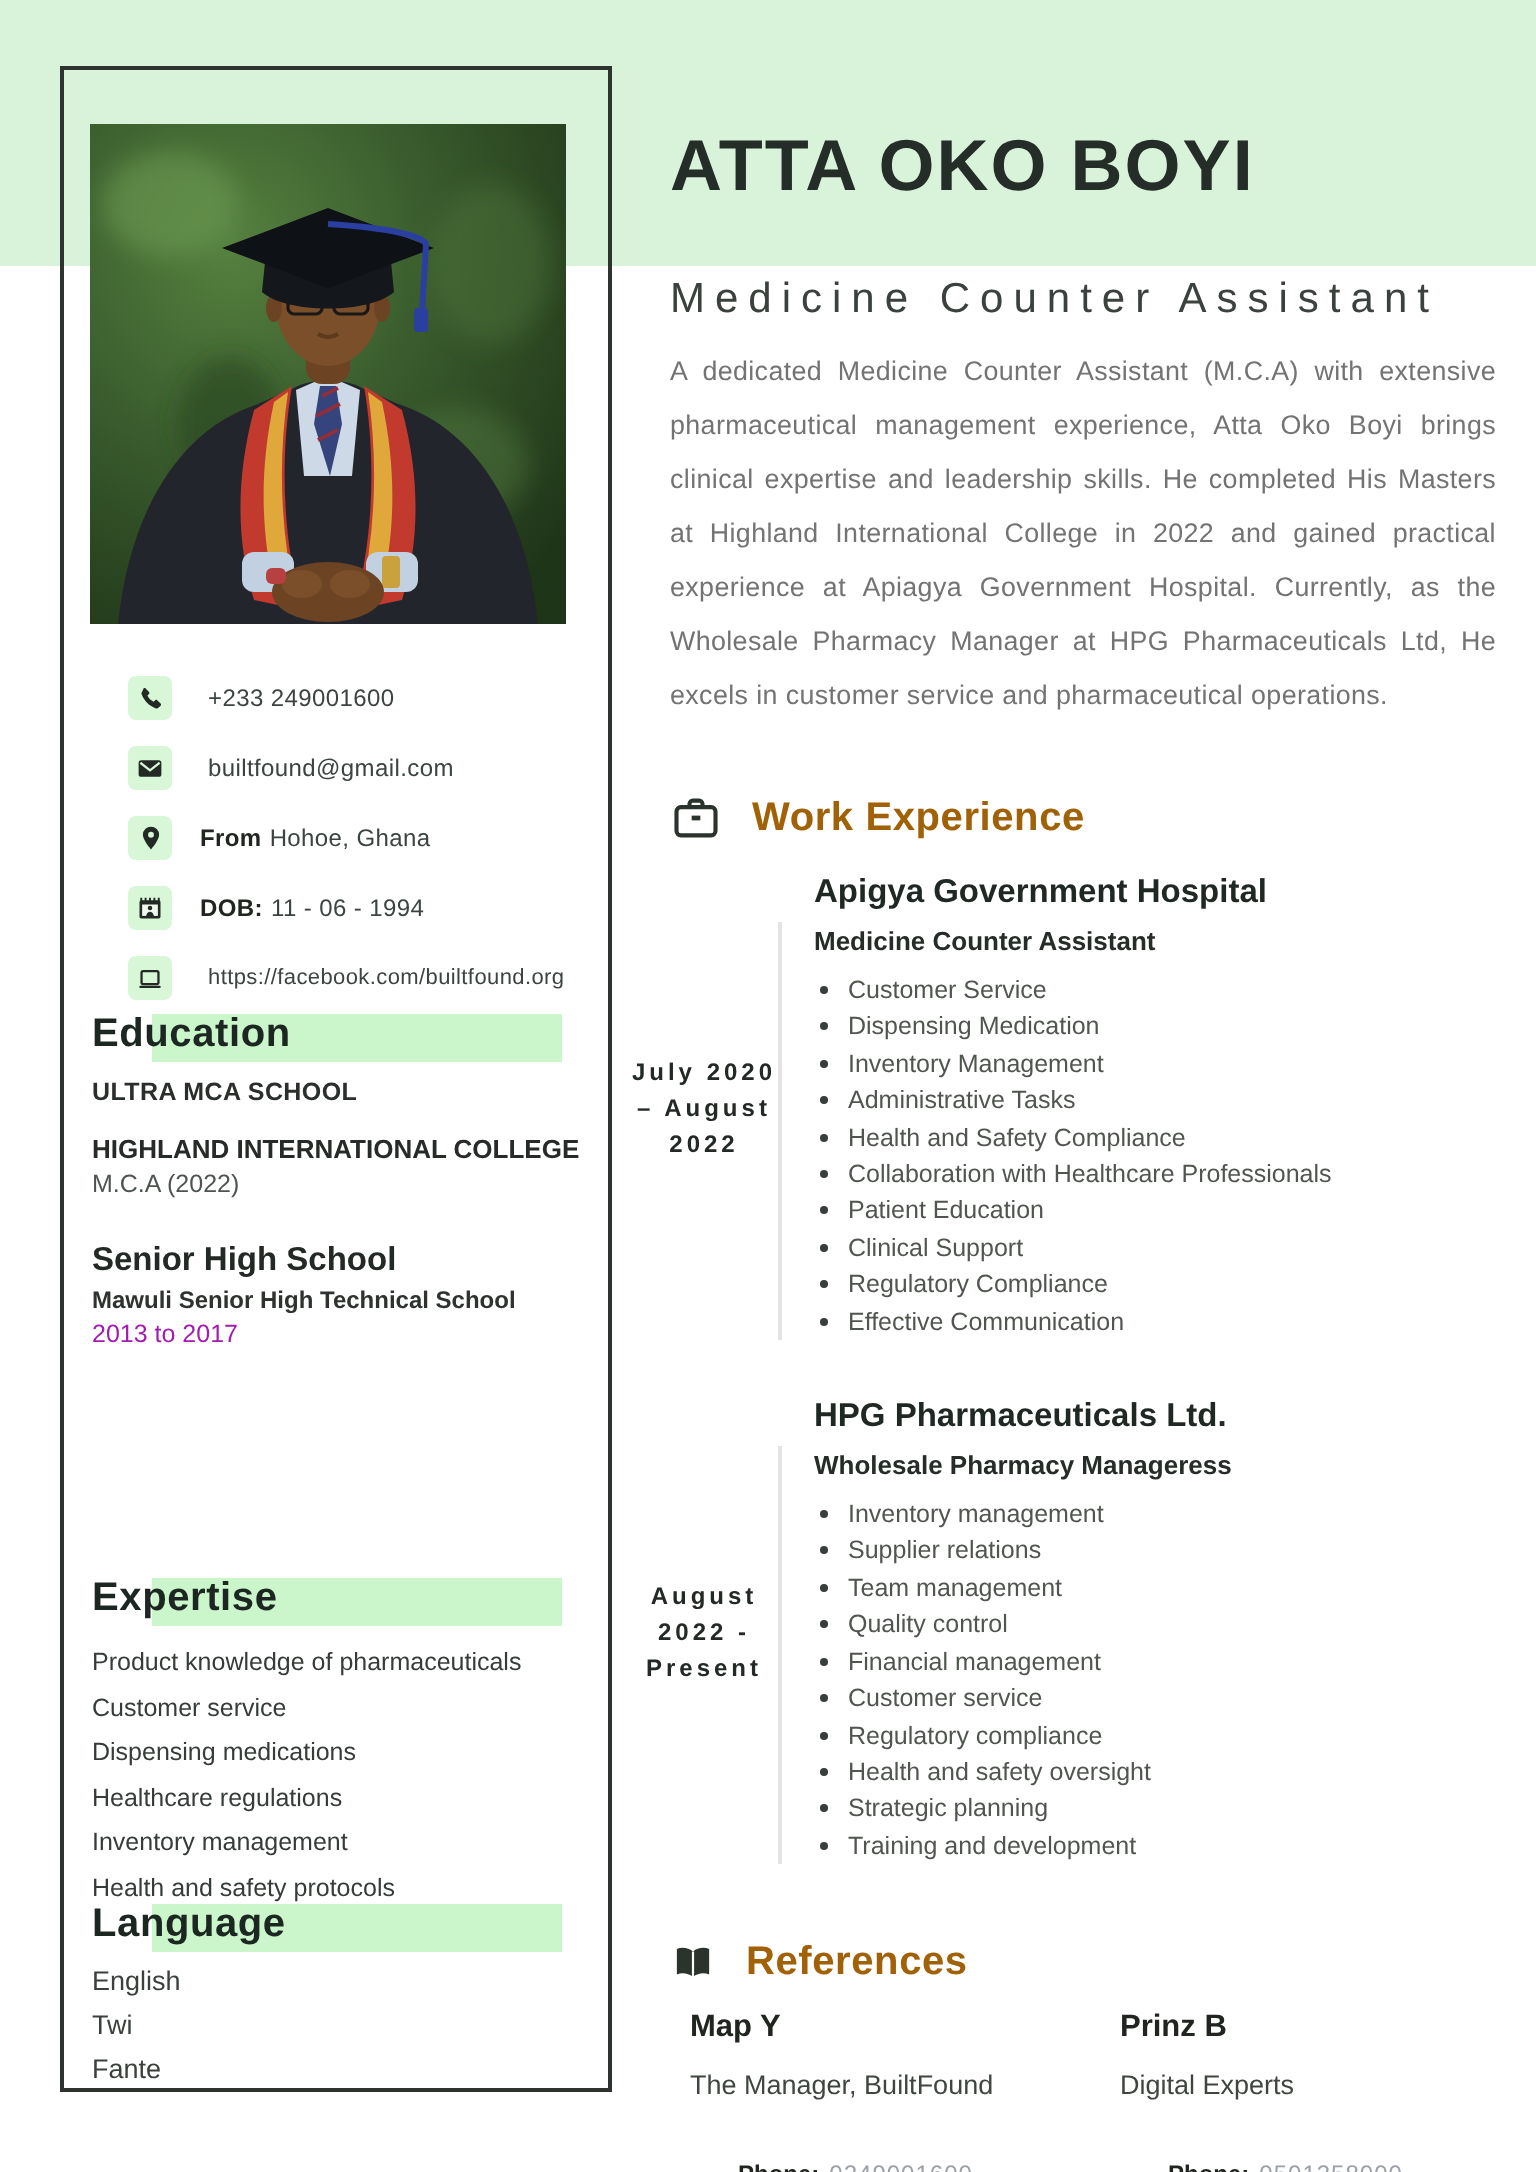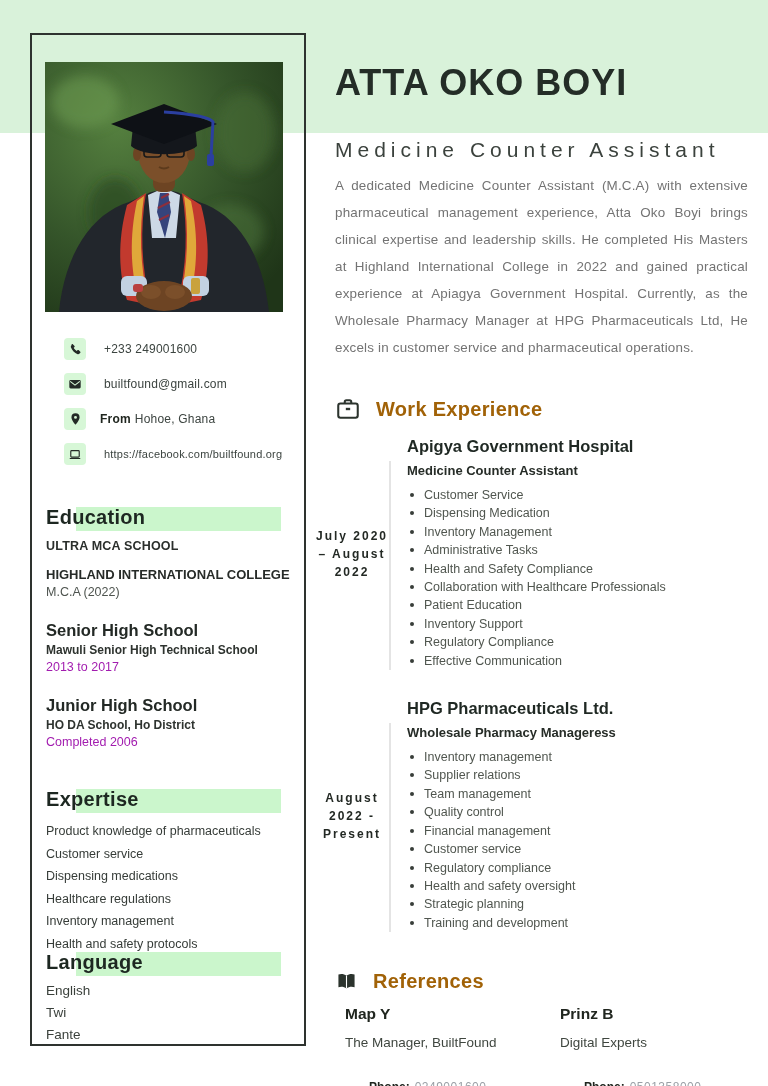--- a/index.html
+++ b/index.html
@@ -176,20 +176,32 @@
       <span class="c-text"><strong></strong><span>builtfound@gmail.com</span></span>
     </li>
     <li class="c-row">
       <span class="c-icon">
         <svg width="13" height="14" viewBox="0 0 16 16">
             <path fill="currentColor" fill-rule="evenodd" d="M8 1a5 5 0 0 1 5 5c0 3.4-5 9-5 9S3 9.4 3 6a5 5 0 0 1 5-5zm0 6.8A1.8 1.8 0 1 0 8 4.2a1.8 1.8 0 0 0 0 3.6z"></path>
           </svg>
       </span>
       <span class="c-text"><strong>From</strong><span>Hohoe, Ghana</span></span>
     </li>
+    <li class="c-row">
+      <span class="c-icon">
+        <svg width="14" height="14" viewBox="0 0 16 16">
+            <rect x="2" y="3.5" width="12" height="10.5" rx="1" fill="currentColor"></rect>
+            <rect x="3.5" y="6" width="9" height="6.5" fill="#eef9ee"></rect>
+            <path d="M3 2.2v2M5.5 2.2v2M8 2.2v2M10.5 2.2v2M13 2.2v2" stroke="currentColor" stroke-width="1.1"></path>
+            <circle cx="8" cy="8" r="1.3" fill="currentColor"></circle>
+            <path d="M5.8 12.5c.3-1.6 1.2-2.3 2.2-2.3s1.9.7 2.2 2.3z" fill="currentColor"></path>
+          </svg>
+      </span>
+      <span class="c-text"><strong>DOB:</strong><span>11 - 06 - 1994</span></span>
+    </li>
     <li class="c-row web">
       <span class="c-icon">
         <svg width="14" height="13" viewBox="0 0 16 16">
             <rect x="2.8" y="3.2" width="10.4" height="8" rx="1" fill="none" stroke="currentColor" stroke-width="1.4"></rect>
             <rect x="1.4" y="12.2" width="13.2" height="1.4" rx=".7" fill="currentColor"></rect>
           </svg>
       </span>
       <span class="c-text"><strong></strong><span>https://facebook.com/builtfound.org</span></span>
     </li>
   </ul>
@@ -198,25 +210,20 @@
     <h2 class="side-h">Education</h2>
     <div class="line-xs">ULTRA MCA SCHOOL</div>
     <div class="grp">
       <div class="line-s">HIGHLAND INTERNATIONAL COLLEGE</div>
       <div class="line-r">M.C.A (2022)</div>
     </div>
     <div>
       <div class="title">Senior High School</div>
       <div class="sub">Mawuli Senior High Technical School</div>
       <div class="period">2013 to 2017</div>
-    </div>
-    <div>
-      <div class="title">Junior High School</div>
-      <div class="sub">HO DA School, Ho District</div>
-      <div class="period">Completed 2006</div>
     </div>
   </section>
 
   <section class="exp">
     <h2 class="side-h">Expertise</h2>
     <ul>
       <li>Product knowledge of pharmaceuticals</li>
       <li>Customer service</li>
       <li>Dispensing medications</li>
       <li>Healthcare regulations</li>
@@ -259,21 +266,21 @@
       <div class="roleblock">
         <div class="role">Medicine Counter Assistant</div>
         <ul class="blist">
           <li>Customer Service</li>
           <li>Dispensing Medication</li>
           <li>Inventory Management</li>
           <li>Administrative Tasks</li>
           <li>Health and Safety Compliance</li>
           <li>Collaboration with Healthcare Professionals</li>
           <li>Patient Education</li>
-          <li>Inventory Support</li>
+          <li>Clinical Support</li>
           <li>Regulatory Compliance</li>
           <li>Effective Communication</li>
         </ul>
       </div>
     </div>
   </div>
 
   <div class="job job2">
     <div class="job-dates">August 2022 - Present</div>
     <div class="job-body">

